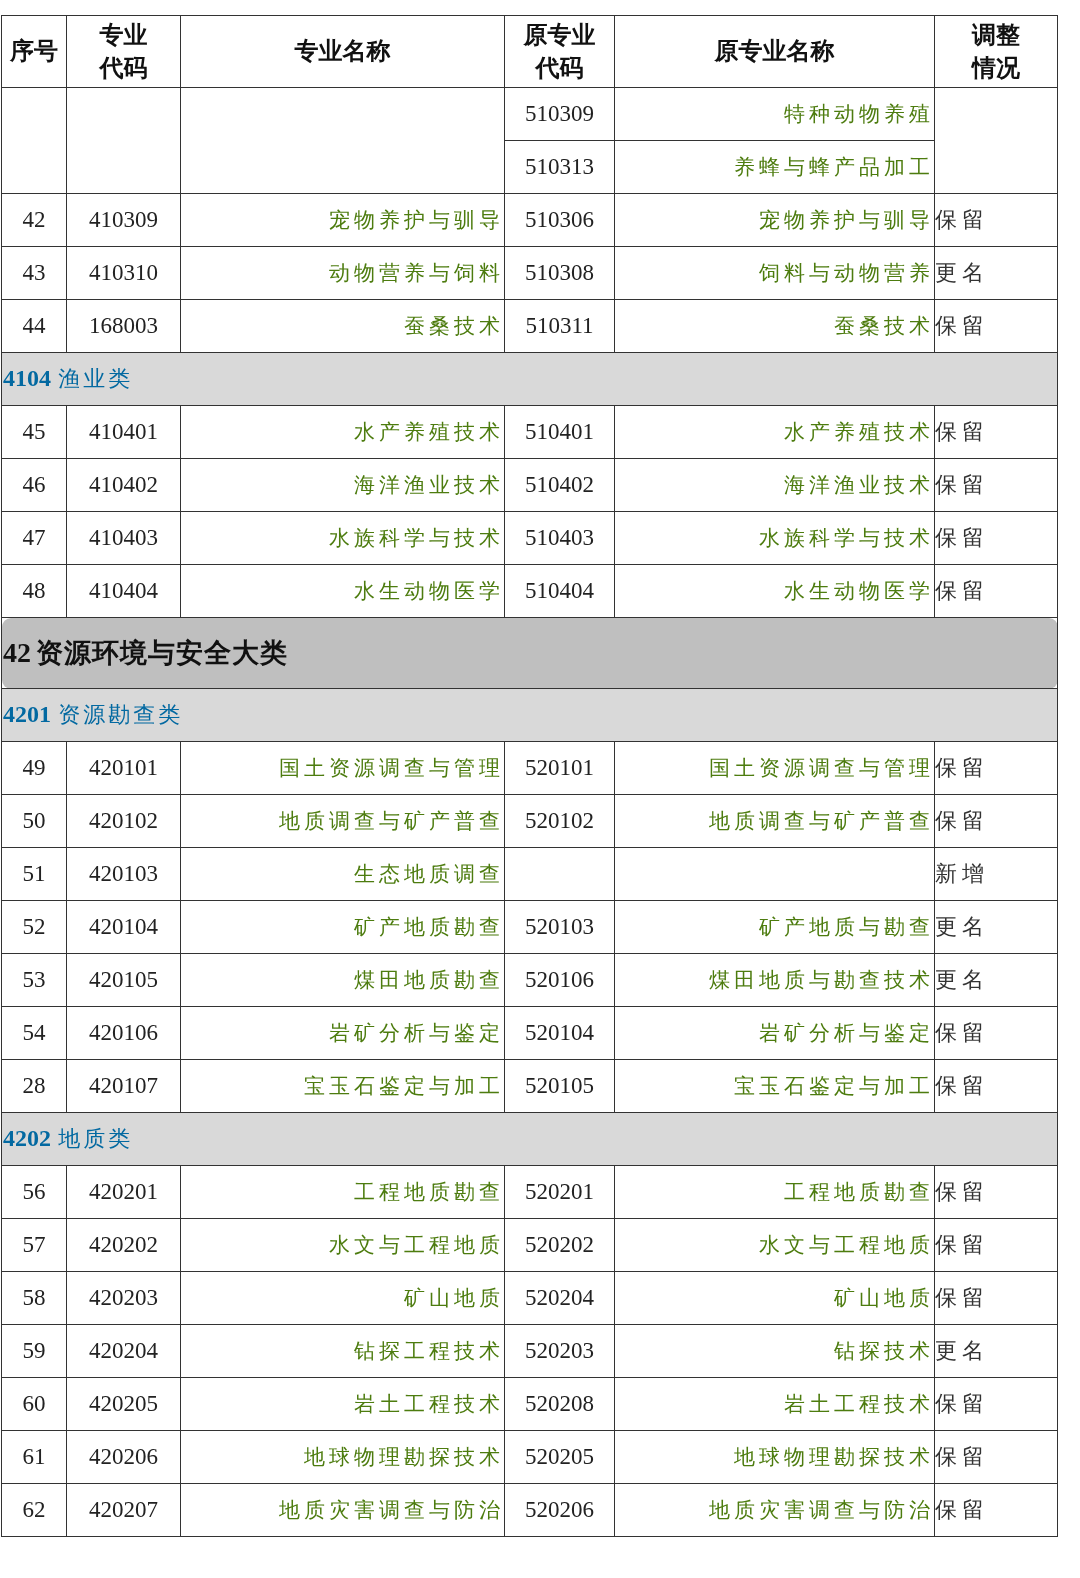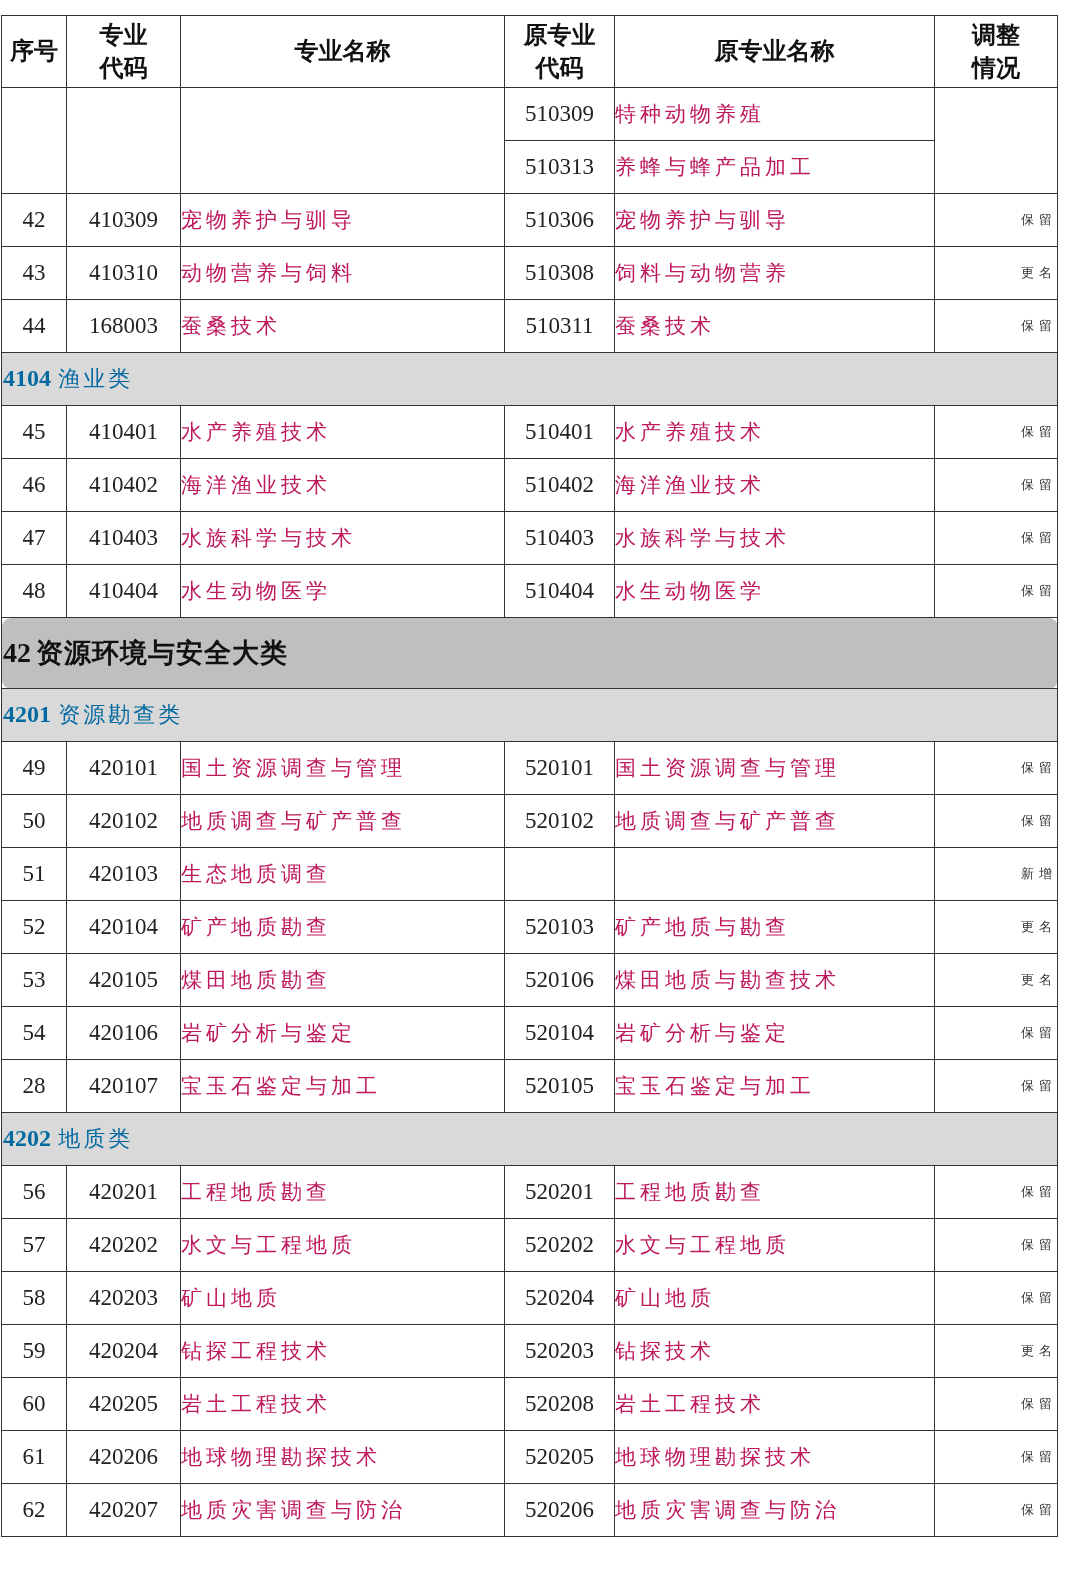--- a/index.html
+++ b/index.html
@@ -12,23 +12,23 @@
   table.major-table td, table.major-table th {
     border: 1.5px solid #333; padding: 0; height: 52px;
     vertical-align: middle;
   }
   th {
     font-family: "DejaVu Sans", "Liberation Sans", sans-serif;
     font-weight: bold; font-size: 24px; line-height: 33px; text-align: center;
     color: #111; height: 71px !important;
   }
   td.num { text-align: center; font-family: "Liberation Serif", serif; font-size: 23px; color: #222; }
-  td.name { text-align: left; padding-left: 3px; font-size: 21px; letter-spacing: 4px; color: #be185d;
+  td.name { text-align: right; padding-left: 3px; font-size: 21px; letter-spacing: 4px; color: #4d7c0f;
             font-family: "DejaVu Sans", "Liberation Sans", sans-serif; font-weight: 300; }
-  td.status { text-align: right; font-size: 13px; letter-spacing: 5px; color: #333;
+  td.status { text-align: left; font-size: 22px; letter-spacing: 5px; color: #333;
               font-family: "DejaVu Sans", "Liberation Sans", sans-serif; }
   tr.sub-cat td { background: #d9d9d9; height: 52px; text-align: left; padding-left: 1px;
                   font-size: 23px; color: #0369a1; }
   tr.sub-cat .code { font-family: "Liberation Serif", serif; font-weight: bold; font-size: 24px; }
   tr.sub-cat .label { font-family: "DejaVu Sans", "Liberation Sans", sans-serif; letter-spacing: 3px; font-size: 22px; }
   tr.major-cat td { background: #bfbfbf; height: 70px; text-align: left; padding-left: 1px; color: #111; border-radius: 9px; }
   tr.major-cat .code { font-family: "Liberation Serif", serif; font-weight: bold; font-size: 28px; }
   tr.major-cat .label { font-family: "DejaVu Sans", "Liberation Sans", sans-serif; font-weight: bold; font-size: 27px; letter-spacing: 1px; }
 </style>
 </head>

